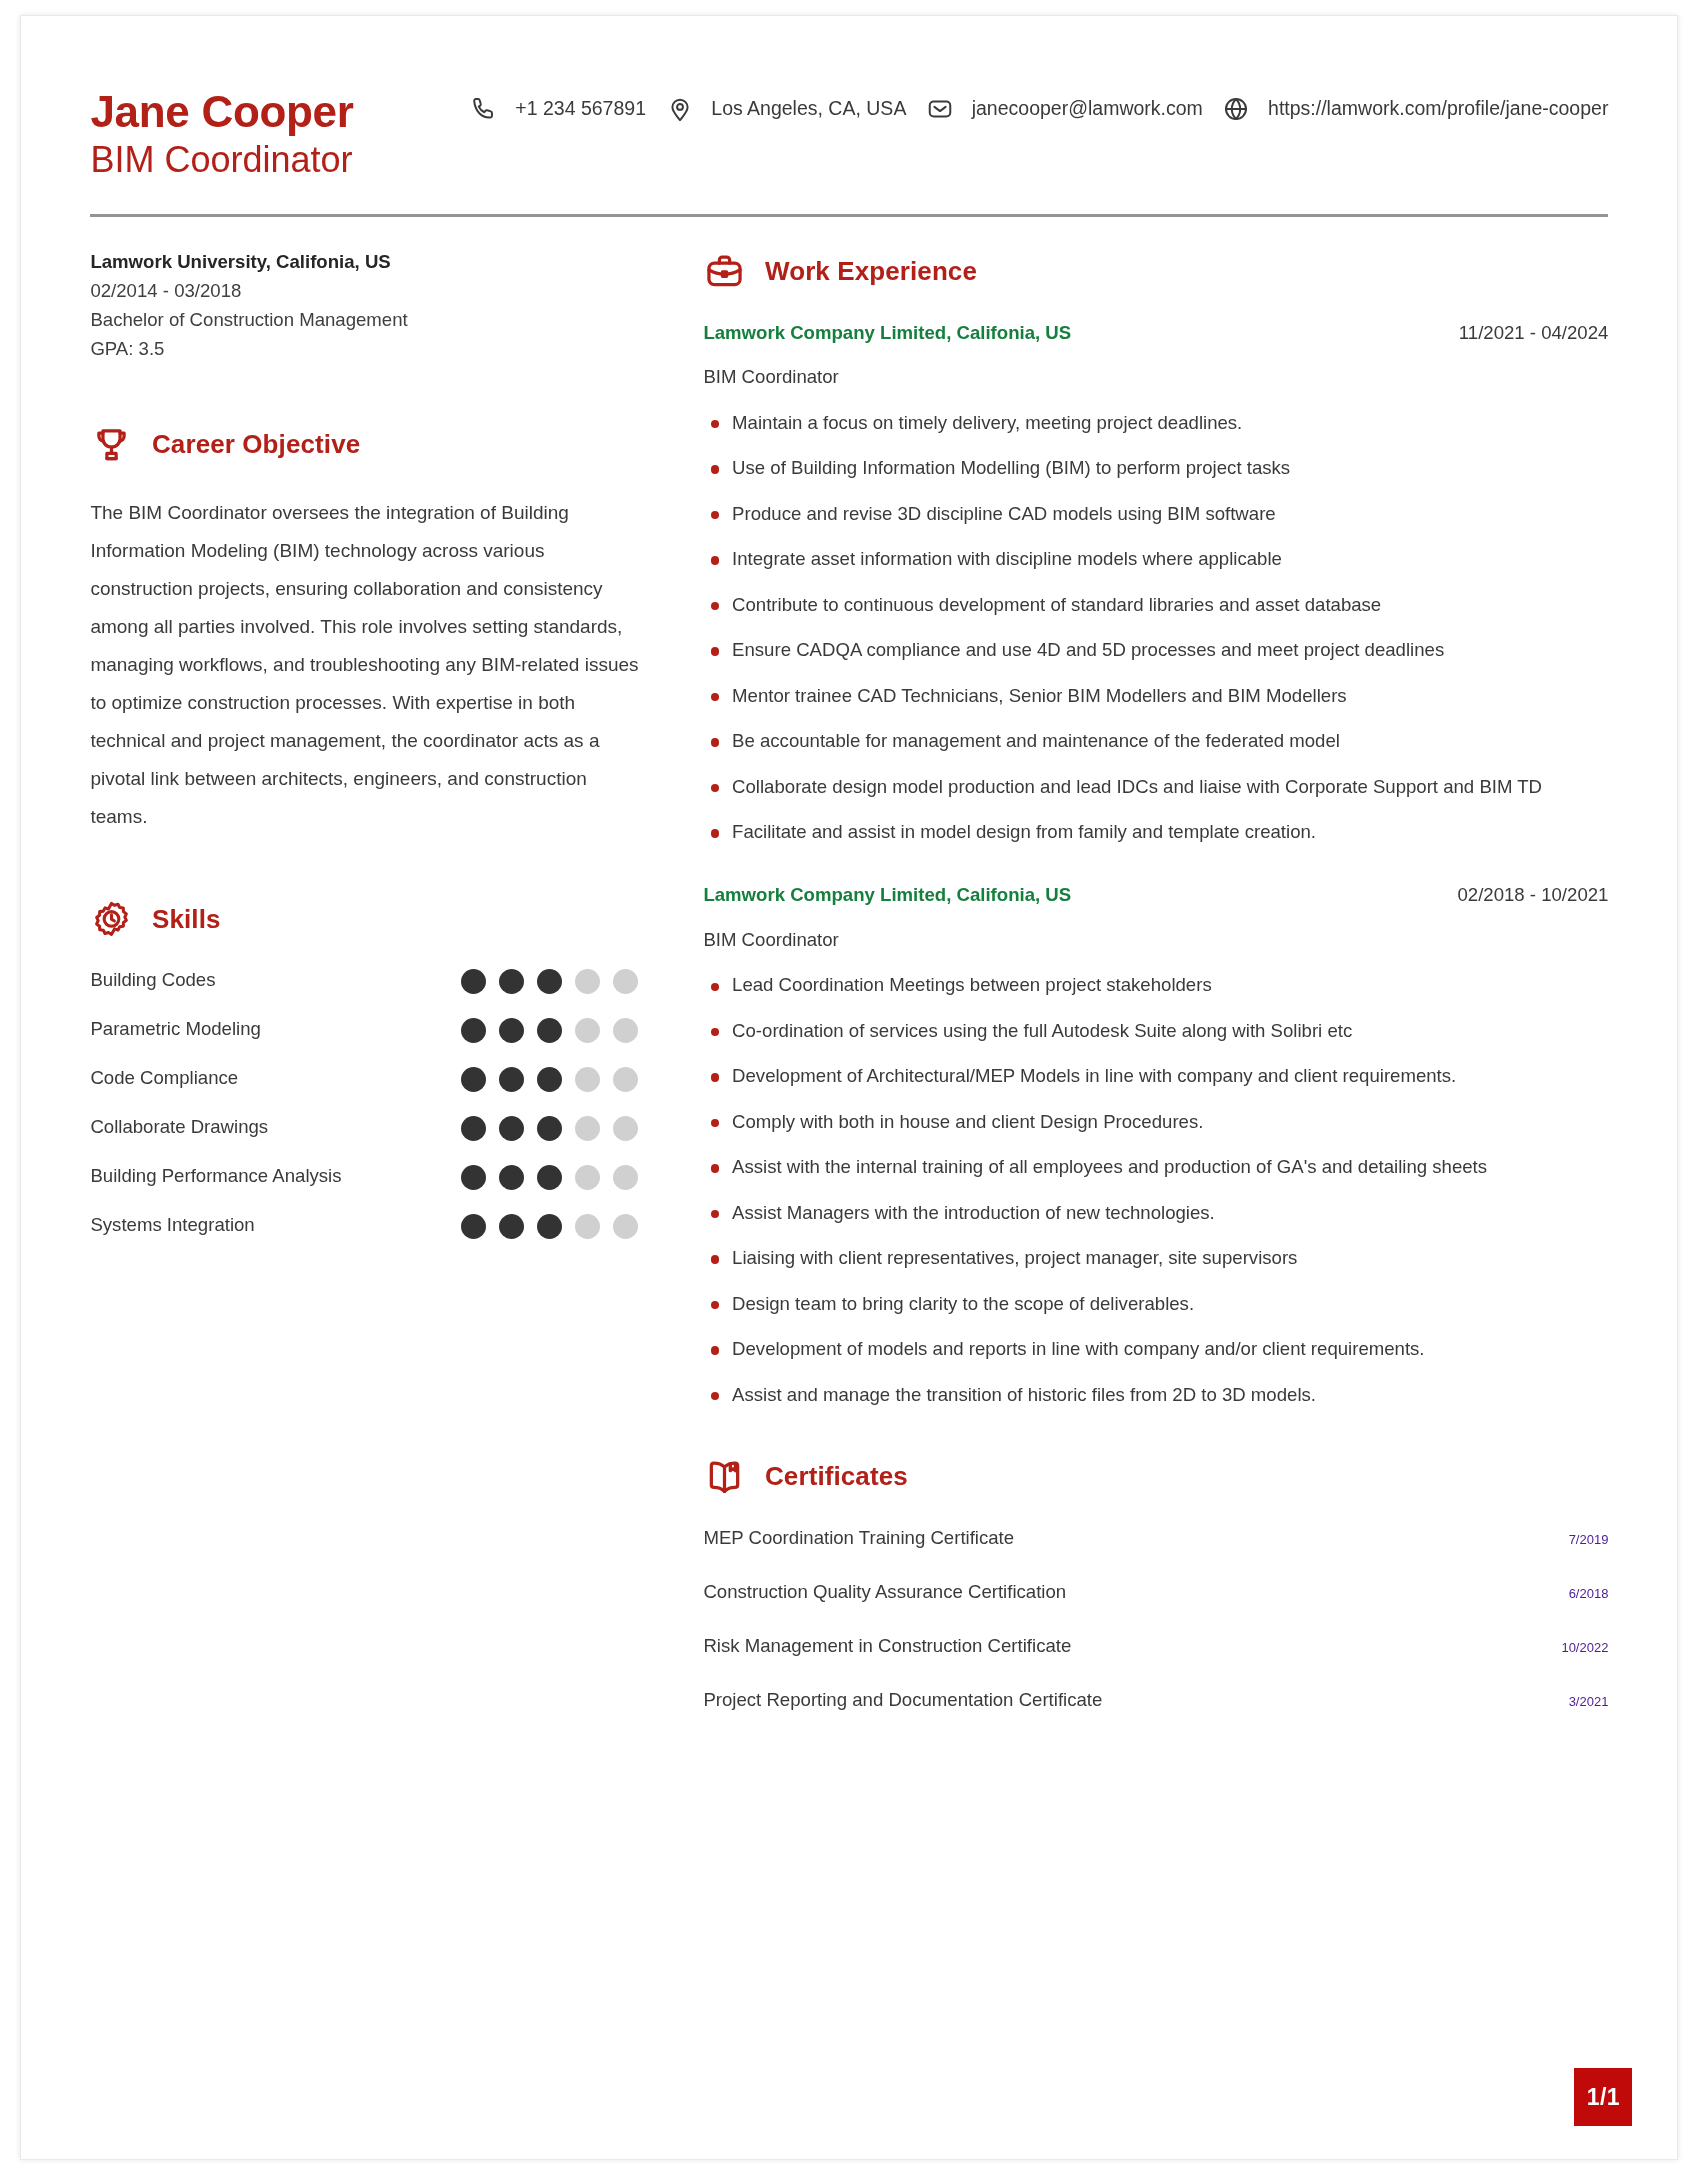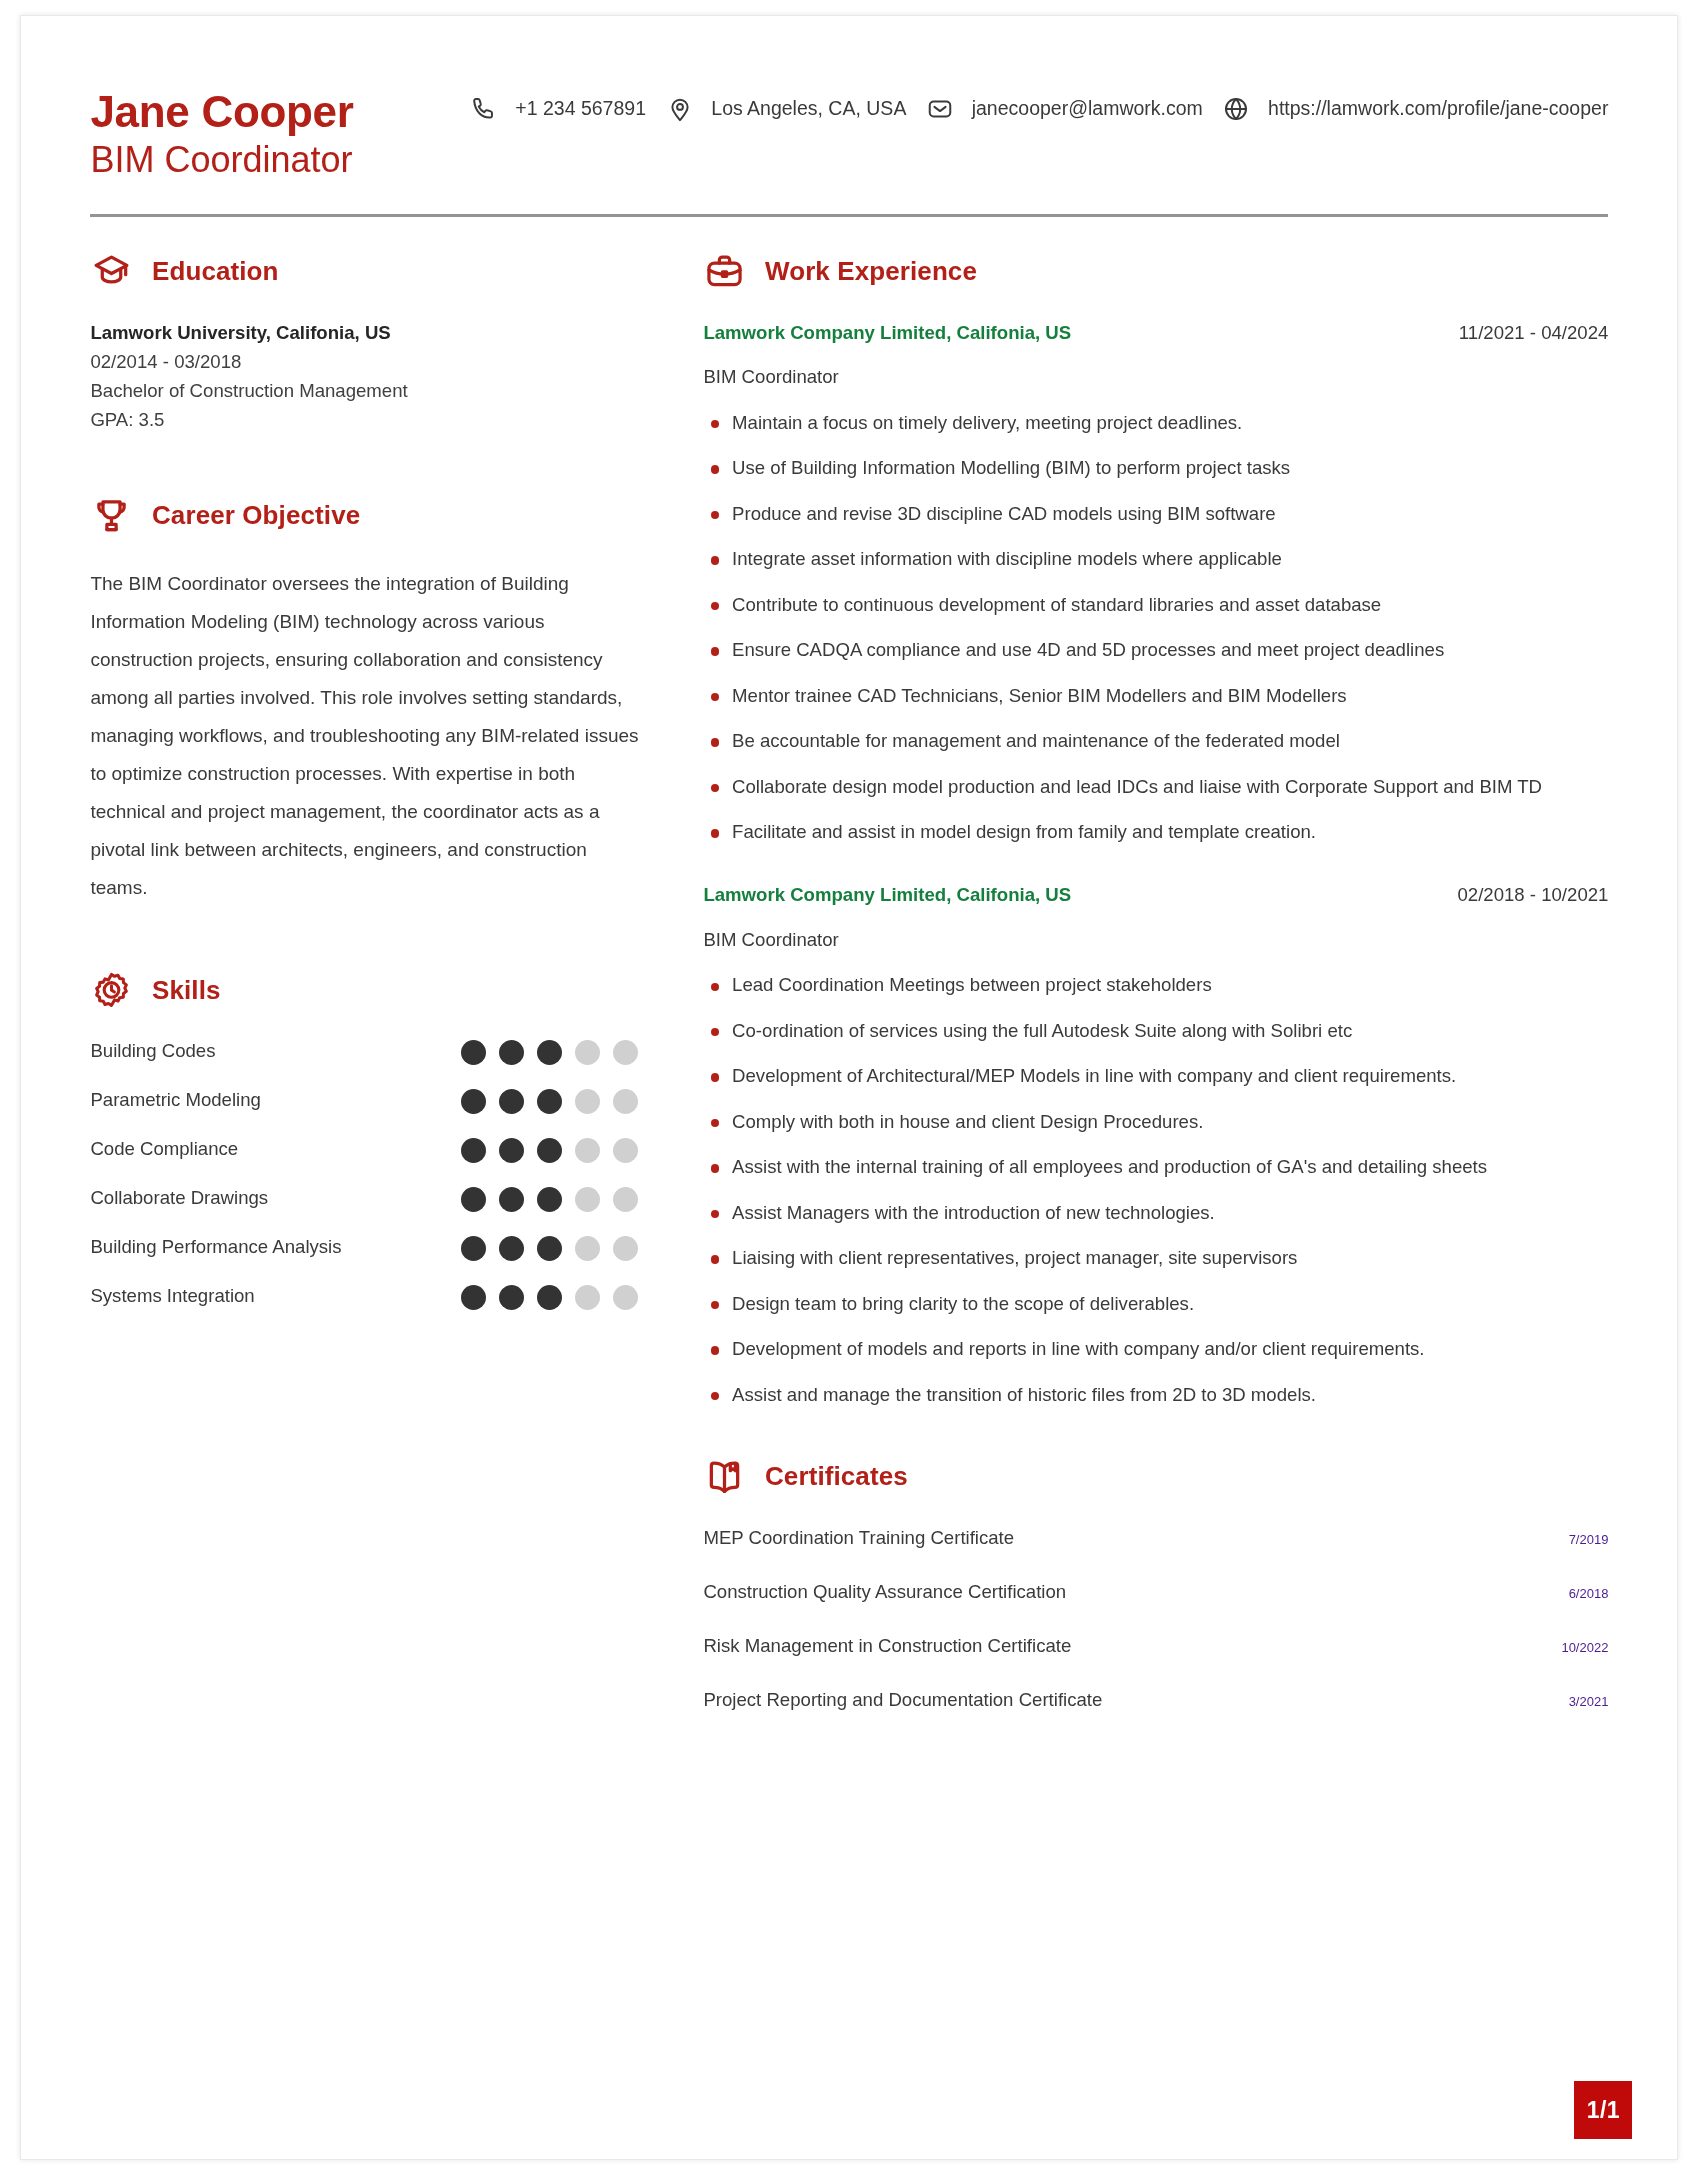--- a/index.html
+++ b/index.html
@@ -229,21 +229,21 @@
     font-size: 13px;
     color: #4c1d95;
     white-space: nowrap;
     line-height: 1.3;
   }
 
   
   .page-badge {
     position: absolute;
     right: 45px;
-    bottom: 20px;
+    bottom: 33px;
     background: #C00A0A;
     color: #ffffff;
     font-size: 23px;
     font-weight: bold;
     width: 58px;
     height: 58px;
     display: flex;
     align-items: center;
     justify-content: center;
     letter-spacing: 0.5px;
@@ -306,30 +306,20 @@
       </div>
     </div>
 
     <div class="divider"></div>
 
     <div class="columns">
 
       <div class="col-left">
 
         <div class="section">
-          <div class="section-head">
-            <span class="section-icon">
-              <svg viewBox="0 0 24 24" fill="none" stroke="#B22017" stroke-width="1.9" stroke-linecap="round" stroke-linejoin="round">
-                <path d="M12 3.6L21 8.4 12 13.2 3 8.4z"></path>
-                <path d="M6.6 10.6v4.6c0 1.6 2.4 2.9 5.4 2.9s5.4-1.3 5.4-2.9v-4.6"></path>
-                <path d="M20.3 8.8v5.1"></path>
-              </svg>
-            </span>
-            <span class="section-title">Education</span>
-          </div>
           <div class="entry-org">Lamwork University, Califonia, US</div>
           <div class="entry-line">02/2014 - 03/2018</div>
           <div class="entry-line">Bachelor of Construction Management</div>
           <div class="entry-line">GPA: 3.5</div>
         </div>
 
         <div class="block-gap"></div>
 
         <div class="section">
           <div class="section-head">

